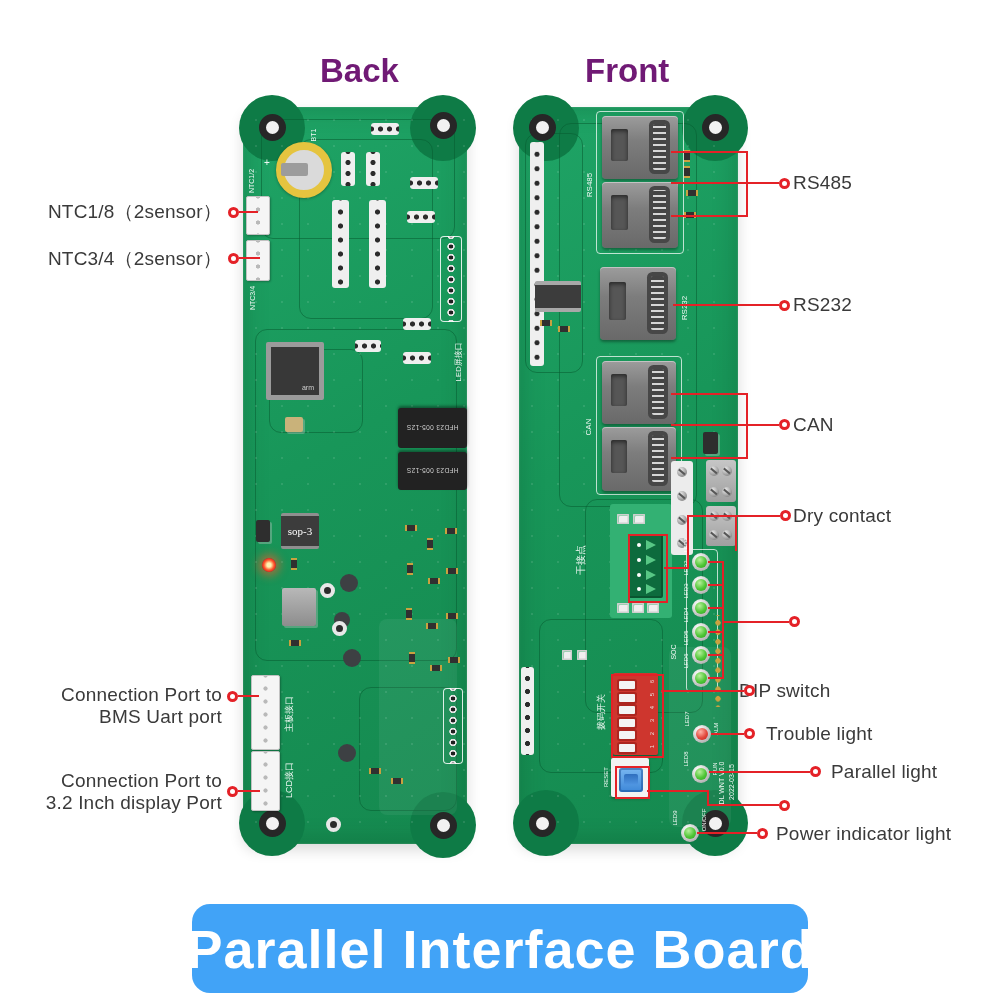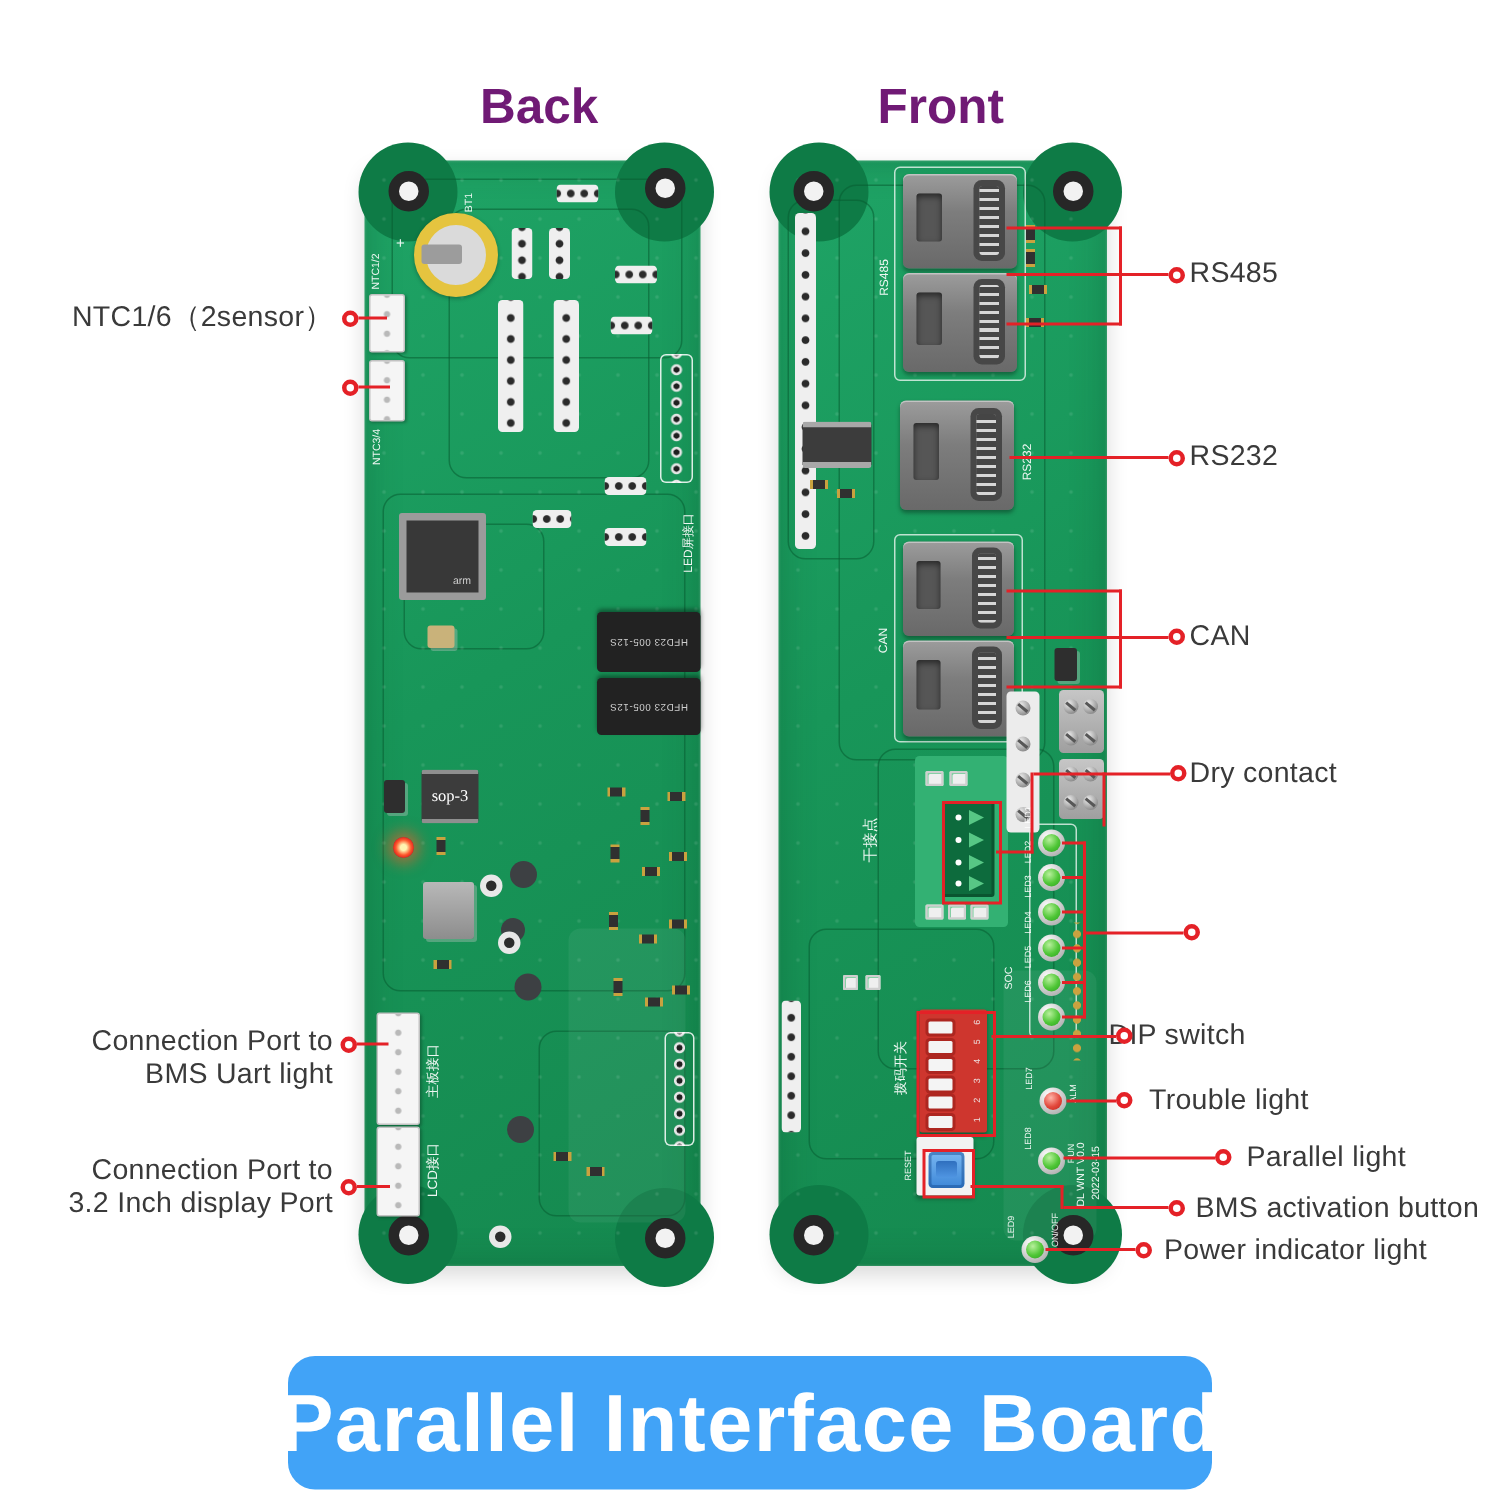--- a/index.html
+++ b/index.html
@@ -311,30 +311,31 @@
   <div class="bluebtn" style="left:619px;top:768px;width:24px;height:24px;"></div>
   <div class="ss rot" style="left:606px;top:777px;font-size:6px;">RESET</div>
   <div class="led green" style="left:681px;top:824px;"></div>
   <div class="ss rot" style="left:675px;top:818px;font-size:6px;">LED9</div>
   <div class="ss rot" style="left:704px;top:820px;font-size:6px;">ON/OFF</div>
   <div class="ss rot" style="left:721px;top:783px;font-size:7px;">DL WNT V0.0</div>
   <div class="ss rot" style="left:731px;top:782px;font-size:7px;">2022-03-15</div>
   <div class="wsq" style="left:562px;top:650px;width:10px;height:10px;"></div>
   <div class="wsq" style="left:577px;top:650px;width:10px;height:10px;"></div>
 
-  <div class="lbl right-align" style="left:30px;top:201px;width:192px;">NTC1/6（2sensor）</div>
+  <div class="lbl right-align" style="left:30px;top:201px;width:192px;">NTC1/8（2sensor）</div>
   <div class="adot" style="left:228px;top:207px;"></div>
   <div class="aline" style="left:239px;top:211px;width:19px;height:2px;"></div>
 
+  <div class="lbl right-align" style="left:30px;top:248px;width:192px;">NTC3/4（2sensor）</div>
   <div class="adot" style="left:228px;top:253px;"></div>
   <div class="aline" style="left:239px;top:257px;width:21px;height:2px;"></div>
 
   <div class="lbl right-align" style="left:30px;top:684px;width:192px;">
     <span>Connection Port to</span><br>
-    <span>BMS Uart light</span>
+    <span>BMS Uart port</span>
   </div>
   <div class="adot" style="left:227px;top:691px;"></div>
   <div class="aline" style="left:238px;top:695px;width:21px;height:2px;"></div>
 
   <div class="lbl right-align" style="left:30px;top:770px;width:192px;">
     <span>Connection Port to</span><br>
     <span>3.2 Inch display Port</span>
   </div>
   <div class="adot" style="left:227px;top:786px;"></div>
   <div class="aline" style="left:238px;top:790px;width:22px;height:2px;"></div>
@@ -386,21 +387,20 @@
 
   <div class="aline" style="left:709px;top:771px;width:101px;height:2px;"></div>
   <div class="adot" style="left:810px;top:766px;"></div>
   <div class="lbl" style="left:831px;top:761px;">Parallel light</div>
 
   <div class="arect" style="left:615px;top:766px;width:31px;height:29px;"></div>
   <div class="aline" style="left:647px;top:790px;width:62px;height:2px;"></div>
   <div class="aline" style="left:707px;top:790px;width:2px;height:16px;"></div>
   <div class="aline" style="left:709px;top:804px;width:70px;height:2px;"></div>
   <div class="adot" style="left:779px;top:800px;"></div>
-  <div class="lbl" style="left:797px;top:795px;">BMS activation button</div>
 
   <div class="aline" style="left:697px;top:832px;width:60px;height:2px;"></div>
   <div class="adot" style="left:757px;top:828px;"></div>
   <div class="lbl" style="left:776px;top:823px;">Power indicator light</div>
 
   <div class="banner" style="left:192px;top:904px;width:616px;height:89px;background:#41A3F7;">
     <span>Parallel Interface Board</span>
   </div>
 
 </div>

